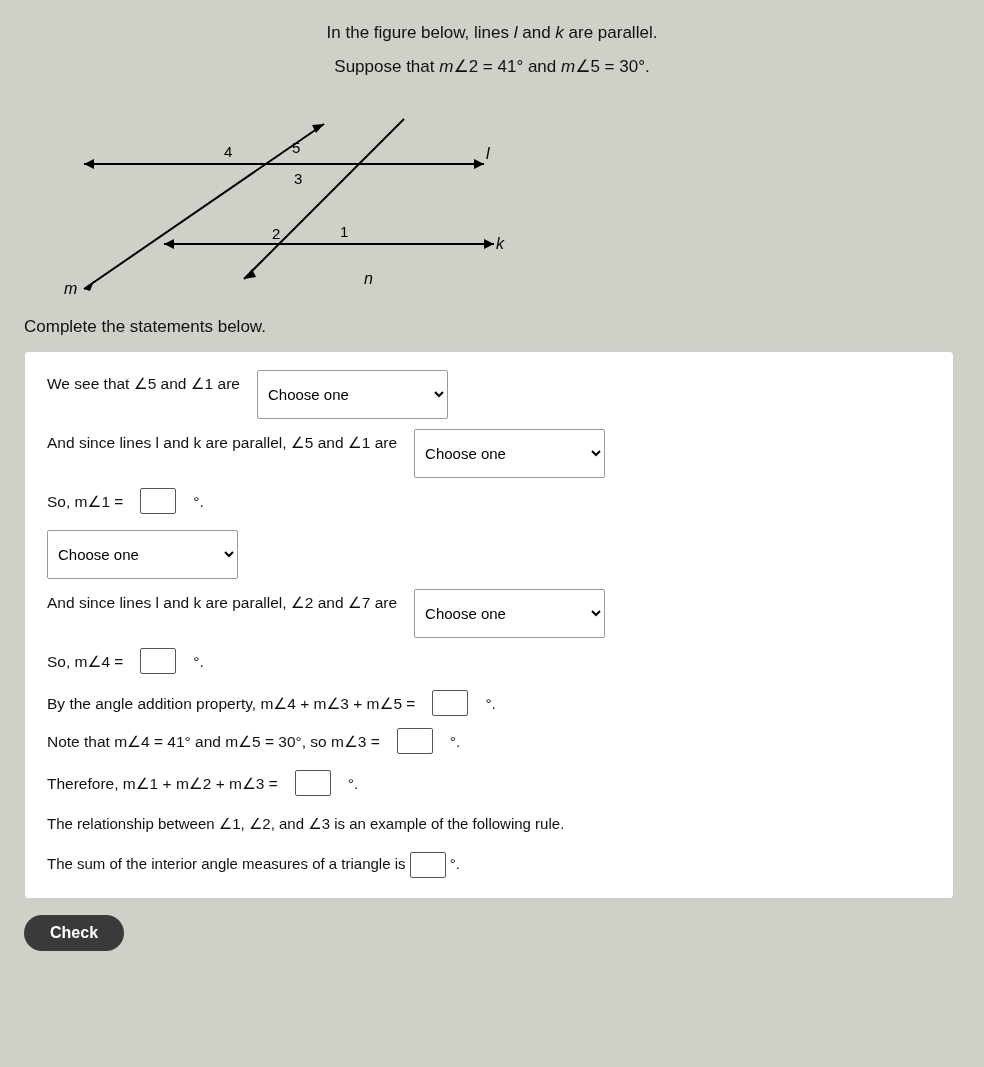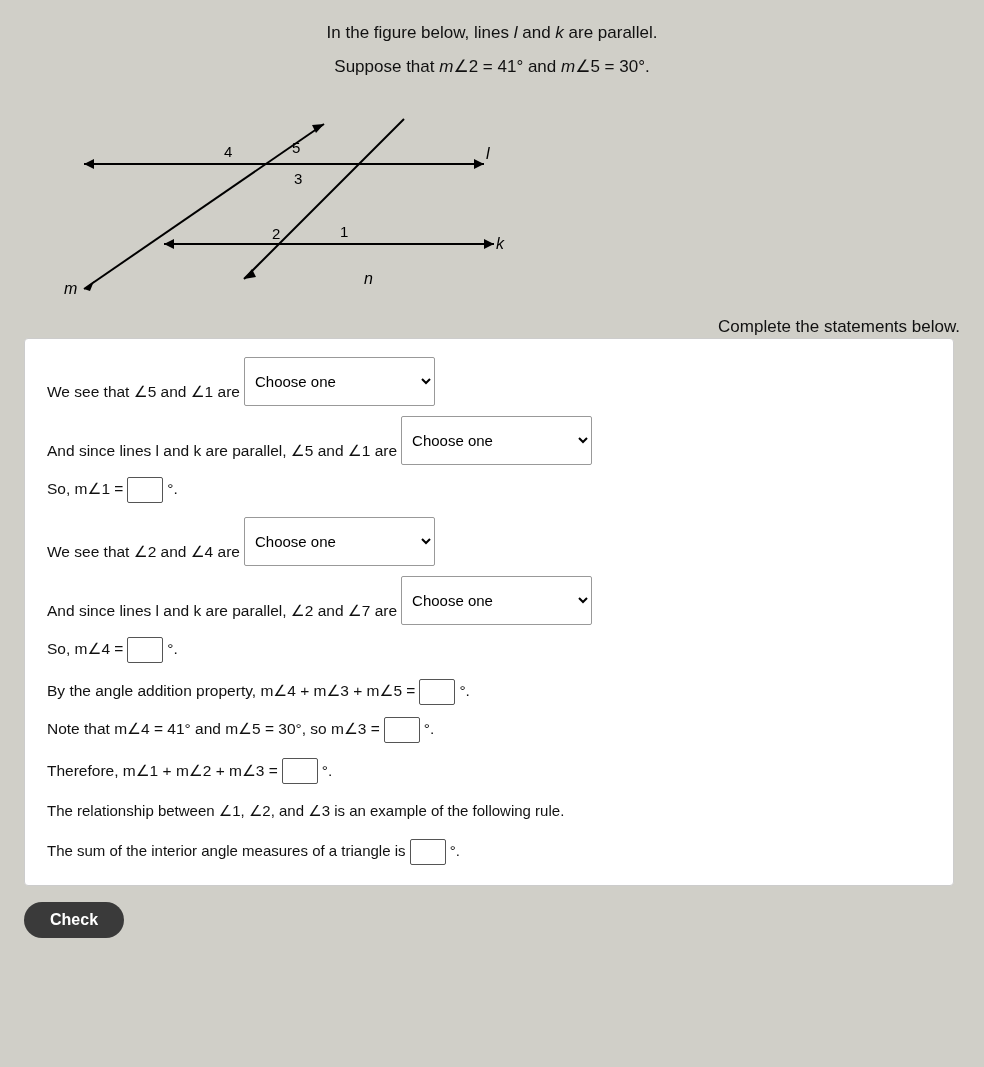--- a/index.html
+++ b/index.html
@@ -27,38 +27,37 @@
       width: 520px;
       height: 210px;
       position: relative;
     }
     .diagram-container svg {
       width: 520px;
       height: 210px;
     }
     .complete-label {
       font-size: 17px;
-      margin-bottom: 1px;
-      text-align: right;
+      margin-bottom: 14px;
     }
     .card {
       background: #fff;
       border: 1px solid #ccc;
       border-radius: 4px;
       padding: 18px 22px 20px 22px;
       max-width: 930px;
     }
     .statement-row {
       margin-bottom: 10px;
       font-size: 15.5px;
       line-height: 1.8;
       display: flex;
-      align-items: flex-end;
+      align-items: flex-start;
       flex-wrap: wrap;
-      gap: 4px;
+      gap: 17px;
     }
     select {
       border: 1px solid #999;
       border-radius: 2px;
       padding: 14px 6px;
       font-size: 15px;
       background: #fff;
       min-width: 130px;
       cursor: pointer;
       appearance: auto;
@@ -181,21 +180,20 @@
 
   <div class="statement-row">
     <span>So, m∠1 =</span>
     <input class="input-box" type="text" value="" style="">
     <span>°.</span>
   </div>
 
   <div class="section-divider"></div>
 
   <div class="statement-row">
-    <span>We see that ∠2 and ∠4 are</span>
     <select>
       <option>Choose one</option>
       <option>vertical angles</option>
       <option>supplementary</option>
       <option>complementary</option>
       <option>corresponding angles</option>
       <option>alternate interior angles</option>
     </select>
   </div>
 

